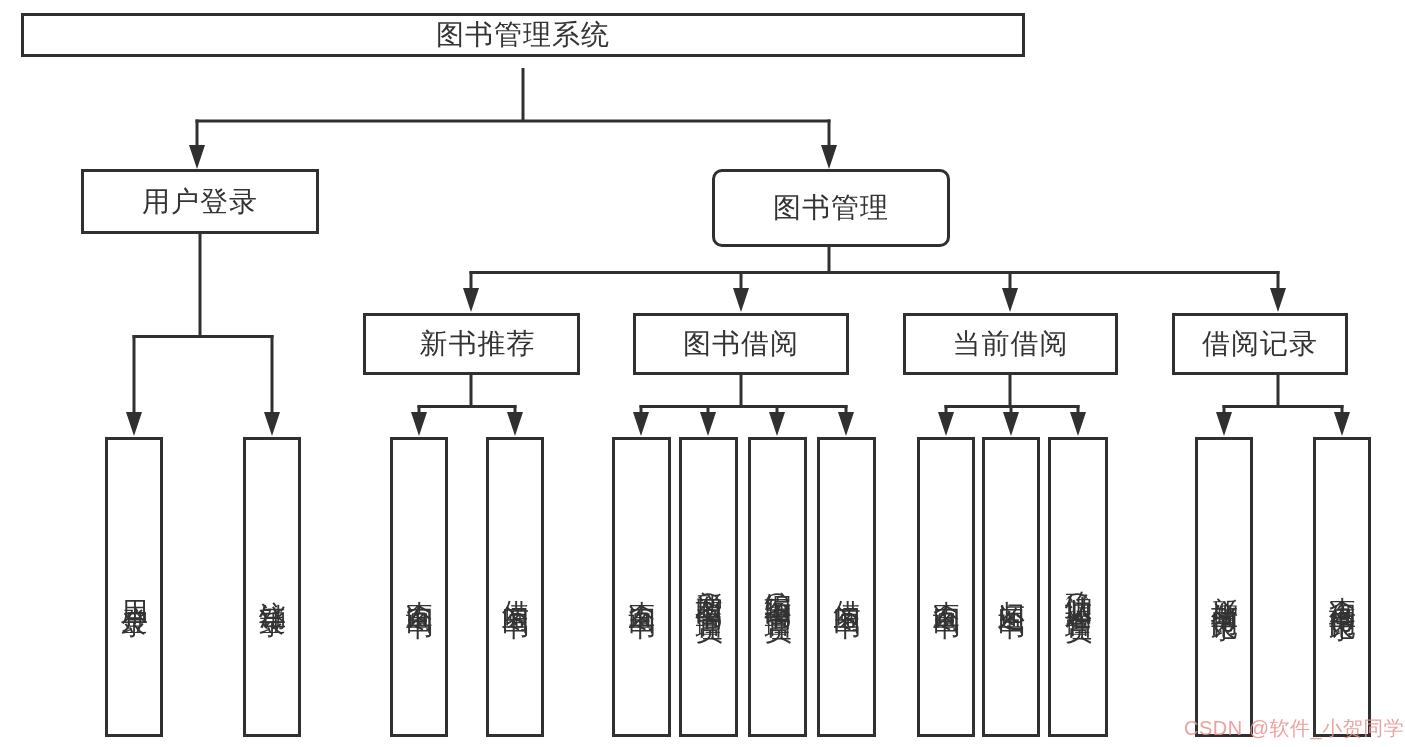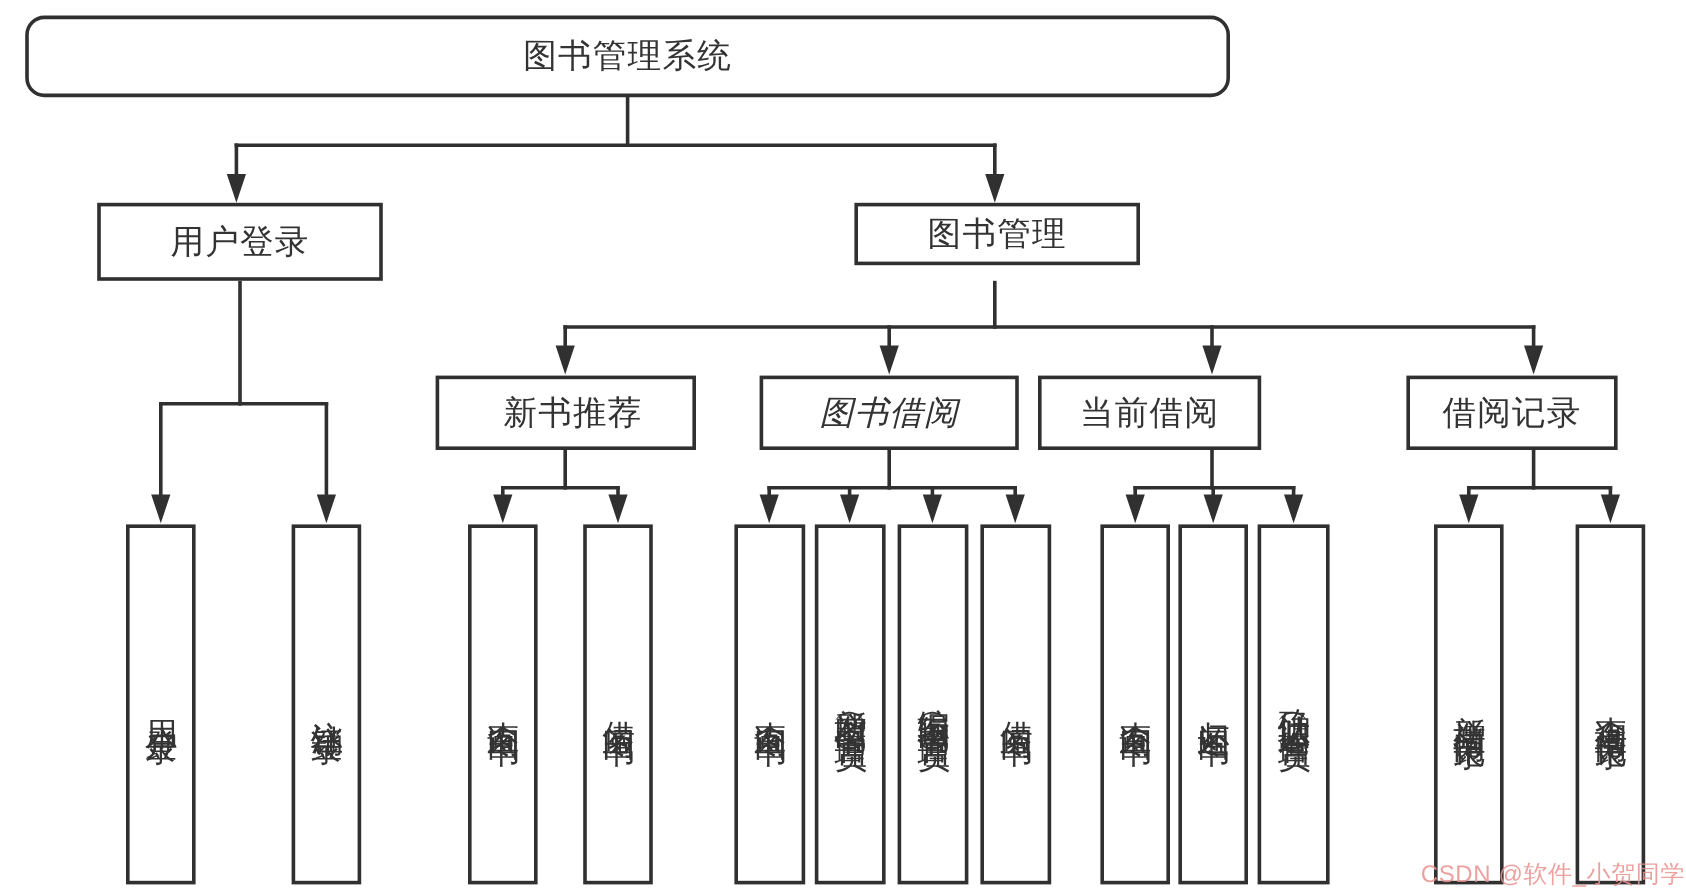--- a/index.html
+++ b/index.html
@@ -104,28 +104,28 @@
     <polygon points="1070,412 1086,412 1078,436" fill="#303030" stroke="none"></polygon>
 
     <path d="M1278,375 V408"></path>
     <path d="M1222.5,406.5 H1343.5"></path>
     <path d="M1224,405 V414"></path>
     <path d="M1342,405 V414"></path>
     <polygon points="1216,412 1232,412 1224,436" fill="#303030" stroke="none"></polygon>
     <polygon points="1334,412 1350,412 1342,436" fill="#303030" stroke="none"></polygon>
   </svg>
 
-  <div class="node" style="left:21px; top:13px; width:1004px; height:68px;border-radius:16px;">图书管理系统</div>
+  <div class="node" style="left:21px; top:13px; width:1004px; height:44px;">图书管理系统</div>
 
   <div class="node" style="left:81px; top:169px; width:238px; height:65px;">用户登录</div>
-  <div class="node" style="left:712px; top:169px; width:238px; height:52px;">图书管理</div>
+  <div class="node" style="left:712px; top:169px; width:238px; height:78px;border-radius:10px;">图书管理</div>
 
   <div class="node" style="left:363px; top:313px; width:217px; height:62px;padding-left:12px;">新书推荐</div>
-  <div class="node" style="left:633px; top:313px; width:216px; height:62px;font-style:italic;">图书借阅</div>
-  <div class="node" style="left:865px; top:313px; width:186px; height:62px;">当前借阅</div>
+  <div class="node" style="left:633px; top:313px; width:216px; height:62px;">图书借阅</div>
+  <div class="node" style="left:903px; top:313px; width:215px; height:62px;">当前借阅</div>
   <div class="node" style="left:1172px; top:313px; width:176px; height:62px;">借阅记录</div>
 
   <div class="node vert" style="left:105px; top:437px; width:58px; height:300px;">用户登录</div>
   <div class="node vert" style="left:243px; top:437px; width:58px; height:300px;">注销登录</div>
 
   <div class="node vert" style="left:390px; top:437px; width:58px; height:300px;">查询图书</div>
   <div class="node vert" style="left:486px; top:437px; width:58px; height:300px;">借阅图书</div>
 
   <div class="node vert" style="left:612px; top:437px; width:59px; height:300px;">查询图书</div>
   <div class="node vert" style="left:679px; top:437px; width:59px; height:300px;">新增图书（管理员）</div>

